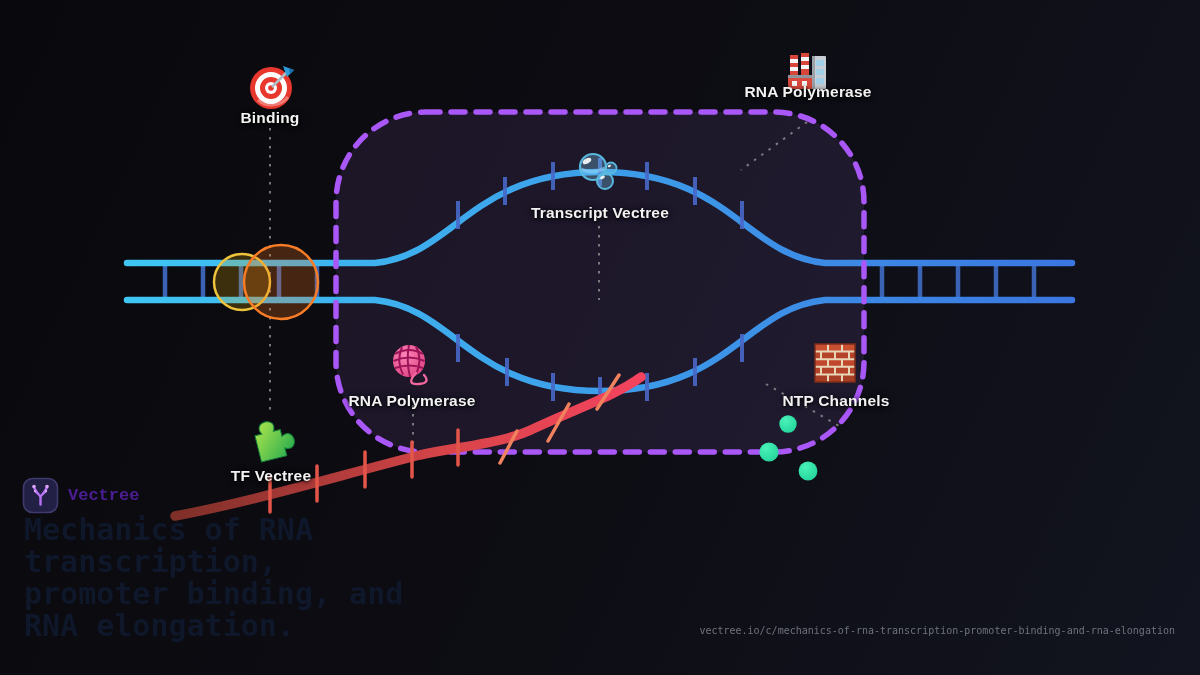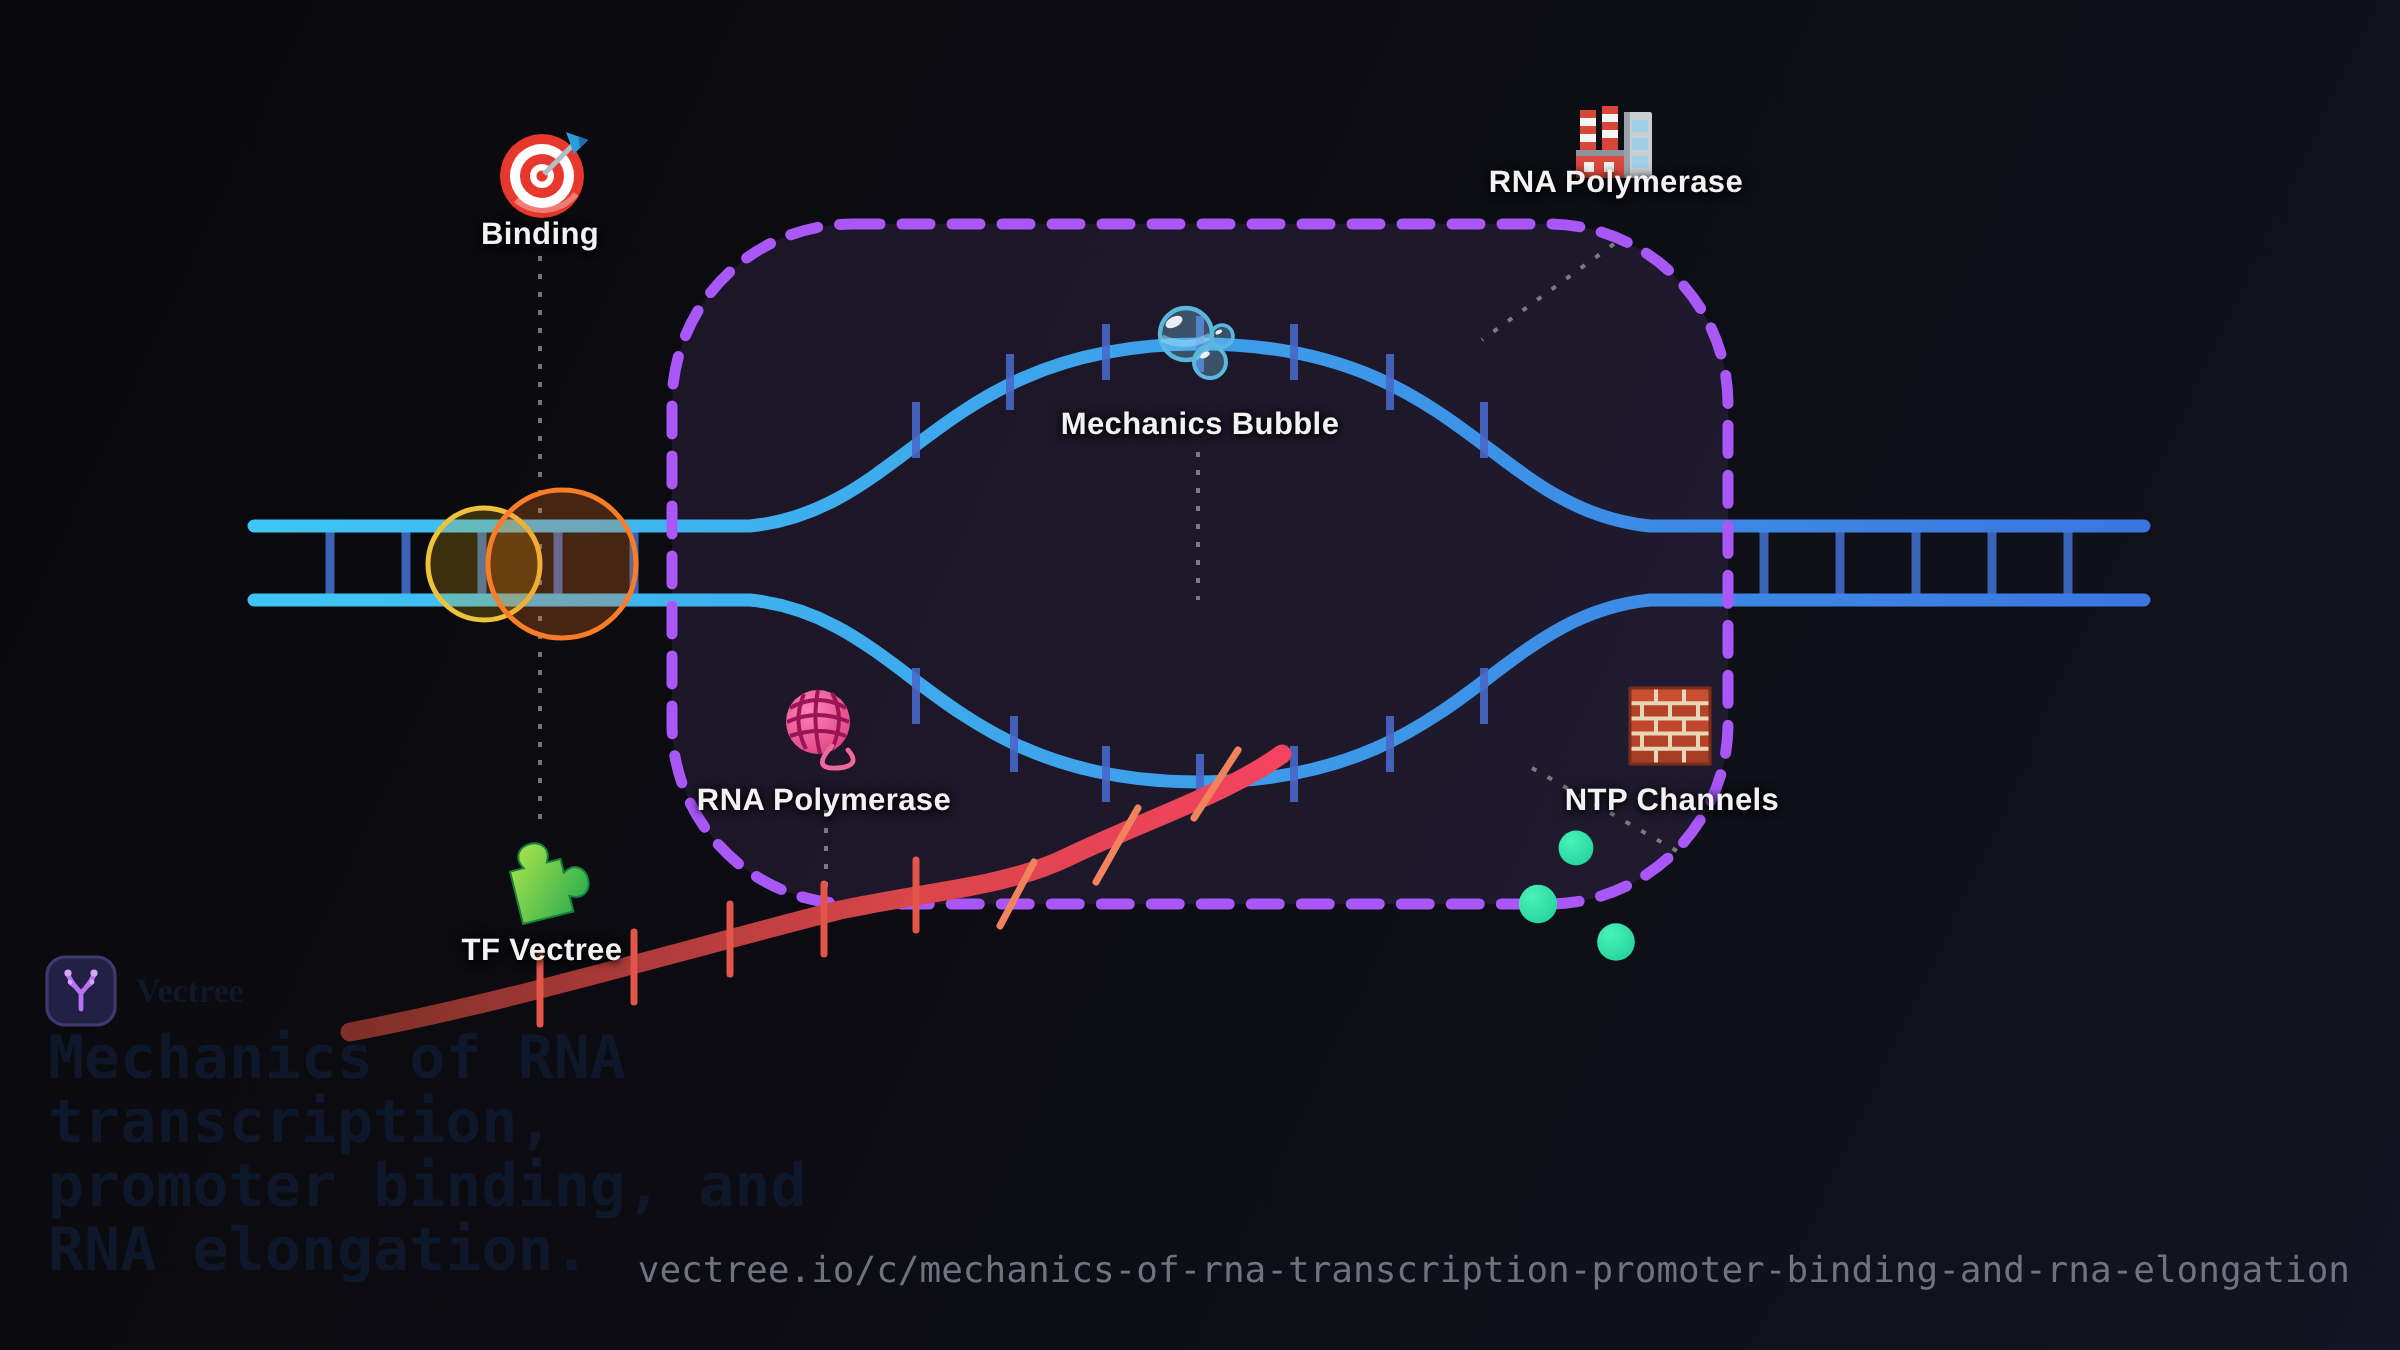--- a/index.html
+++ b/index.html
@@ -11,31 +11,31 @@
   .canvas{position:absolute;left:0;top:0;}
   .node-label{
     position:absolute;transform:translateX(-50%);
     color:#f2f2f2;font-weight:bold;font-size:15.5px;white-space:nowrap;
     text-shadow:0 1px 3px rgba(0,0,0,.95), 0 0 6px rgba(0,0,0,.6);
     letter-spacing:.2px;
   }
   .icon{position:absolute;}
   .brand{position:absolute;left:22px;top:477px;width:37px;height:37px;}
   .brand-name{
-    position:absolute;left:68px;top:486px;color:#0f172a;
-    font-family:Liberation Serif, serif;font-weight:bold;font-size:17px;
+    position:absolute;left:68px;top:486px;color:#4c1d95;
+    font-family:Liberation Mono, monospace;font-weight:bold;font-size:17px;
   }
   .title{
     position:absolute;left:24px;top:514px;width:408px;
     color:#0f172a;font-family:"DejaVu Sans Mono",monospace;font-weight:bold;
     font-size:30px;line-height:32px;letter-spacing:0;
   }
   .footer-url{
     position:absolute;right:25px;top:625px;
-    color:#6e737e;font-family:"DejaVu Sans Mono",monospace;font-size:18px;
+    color:#6e737e;font-family:"DejaVu Sans Mono",monospace;font-size:10px;
   }
 </style>
 </head>
 <body>
 
 <svg class="canvas" width="1200" height="675" viewBox="0 0 1200 675">
   <defs>
     <linearGradient id="strand" x1="0" y1="0" x2="1" y2="0">
       <stop offset="0" stop-color="#3fc6f3"></stop>
         <stop offset="1" stop-color="#3b76e0"></stop>
@@ -194,21 +194,21 @@
       <path d="M16,19.2 V26.8 M30,19.2 V26.8"></path>
       <path d="M9,26.8 V34.4 M23,26.8 V34.4 M37,26.8 V34.4"></path>
       <path d="M16,34.4 V42 M30,34.4 V42"></path>
     </g>
     <rect x="3" y="4" width="40" height="38" fill="none" stroke="#7e2c1a" stroke-width="1.5"></rect>
   </svg>
 </div>
 
 <div class="node-label" style="left:270px;top:109px">Binding</div>
 <div class="node-label" style="left:808px;top:83px">RNA Polymerase</div>
-<div class="node-label" style="left:600px;top:204px">Mechanics Bubble</div>
+<div class="node-label" style="left:600px;top:204px">Transcript Vectree</div>
 <div class="node-label" style="left:412px;top:392px">RNA Polymerase</div>
 <div class="node-label" style="left:271px;top:467px">TF Vectree</div>
 <div class="node-label" style="left:836px;top:392px">NTP Channels</div>
 
 <div class="brand">
   <svg width="37" height="37" viewBox="0 0 37 37">
     <rect x="1.5" y="1.5" width="34" height="34" rx="9" fill="#232045" stroke="#3f3a6d" stroke-width="1.6"></rect>
     <g stroke="#b672f2" stroke-width="2.4" stroke-linecap="round" fill="none">
       <path d="M18.5,27.5 V19.5"></path>
       <path d="M18.5,19.5 C15.5,16.5 13.5,13.5 12,10.5"></path>

